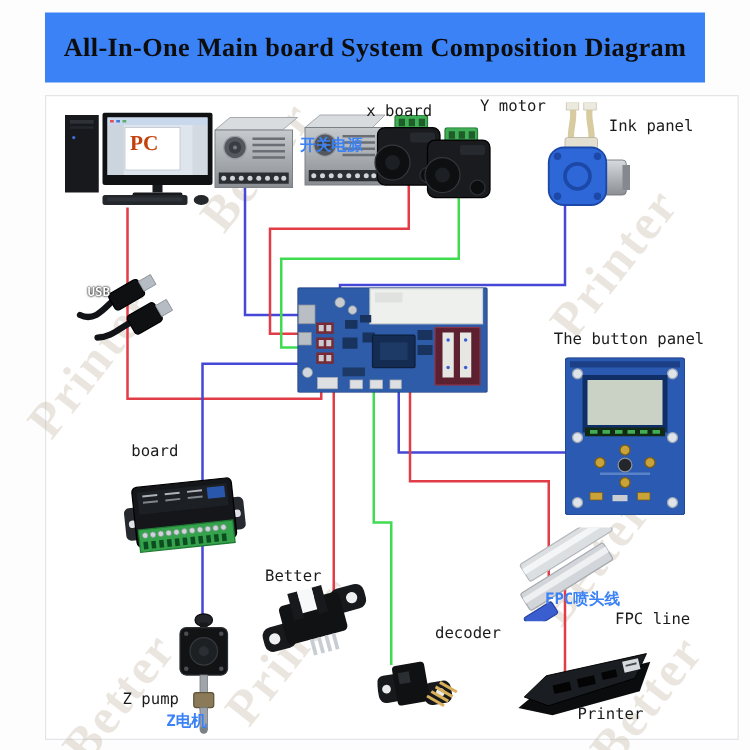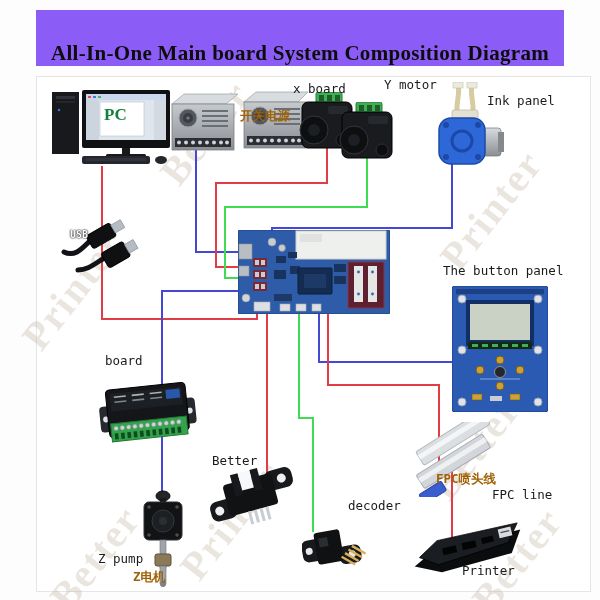--- a/index.html
+++ b/index.html
@@ -1,30 +1,30 @@
 <!DOCTYPE html>
 <html><head>
 <meta charset="utf-8">
 <style>
   html,body{margin:0;padding:0;background:#ffffff;}
   #stage{position:relative;width:600px;height:600px;background:#fdfdfd;overflow:hidden;
          font-family:"DejaVu Sans Mono",monospace;}
-  .banner{position:absolute;left:36px;top:10px;width:528px;height:56px;background:#8b5cf6;
-          display:flex;align-items:flex-end;justify-content:center;}
+  .banner{position:absolute;left:36px;top:10px;width:528px;height:56px;background:#3b82f6;
+          display:flex;align-items:center;justify-content:center;}
   .banner h1{margin:0;font:700 21px "Liberation Serif",serif;color:#0d0d0d;letter-spacing:.3px;}
   .diagram{position:absolute;left:36px;top:76px;width:553px;height:514px;background:#ffffff;
            border:1px solid #e3e5e8;}
   .wm{position:absolute;font:700 40px "Liberation Serif",serif;color:rgba(190,178,158,0.33);
       transform:rotate(-52deg);transform-origin:left top;pointer-events:none;letter-spacing:2px;z-index:1;}
   #wires{position:absolute;left:0;top:0;width:600px;height:600px;z-index:2;pointer-events:none;}
   .comp{position:absolute;z-index:3;}
   .lbl{position:absolute;z-index:4;font:12.5px "DejaVu Sans Mono",monospace;color:#1b1b1b;white-space:nowrap;}
-  .lbl.cn{font-weight:700;color:#a16207;}
+  .lbl.cn{font-weight:700;color:#3b82f6;}
   .lbl.white{color:#fff;font-weight:700;font-size:10px;text-shadow:0 0 2px #000,0 0 1px #000;}
-  .lbl.pc{font:700 17px "Liberation Serif",serif;color:#15803d;}
+  .lbl.pc{font:700 17px "Liberation Serif",serif;color:#c2410c;}
 </style>
 </head>
 <body>
 
 <div id="stage">
 
   <div class="banner">
     <h1>All-In-One Main board System Composition Diagram</h1>
   </div>
 

